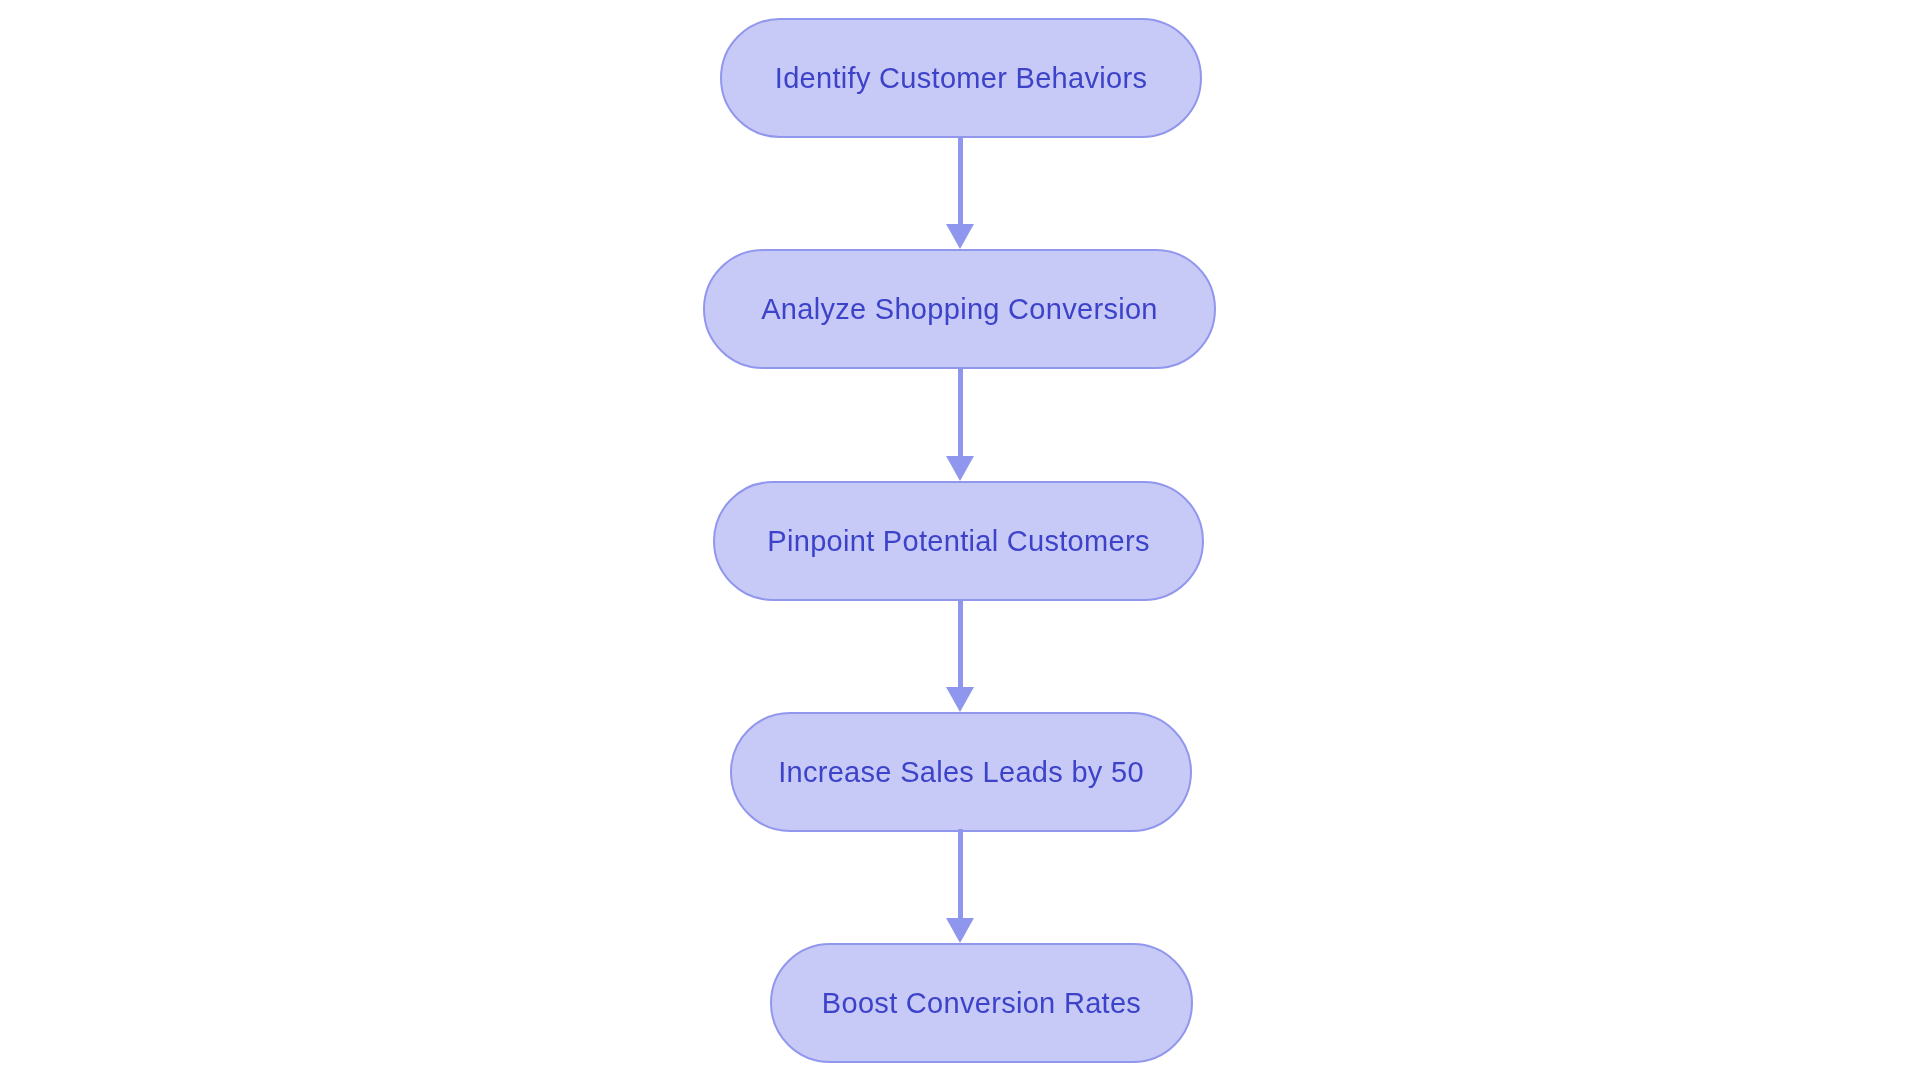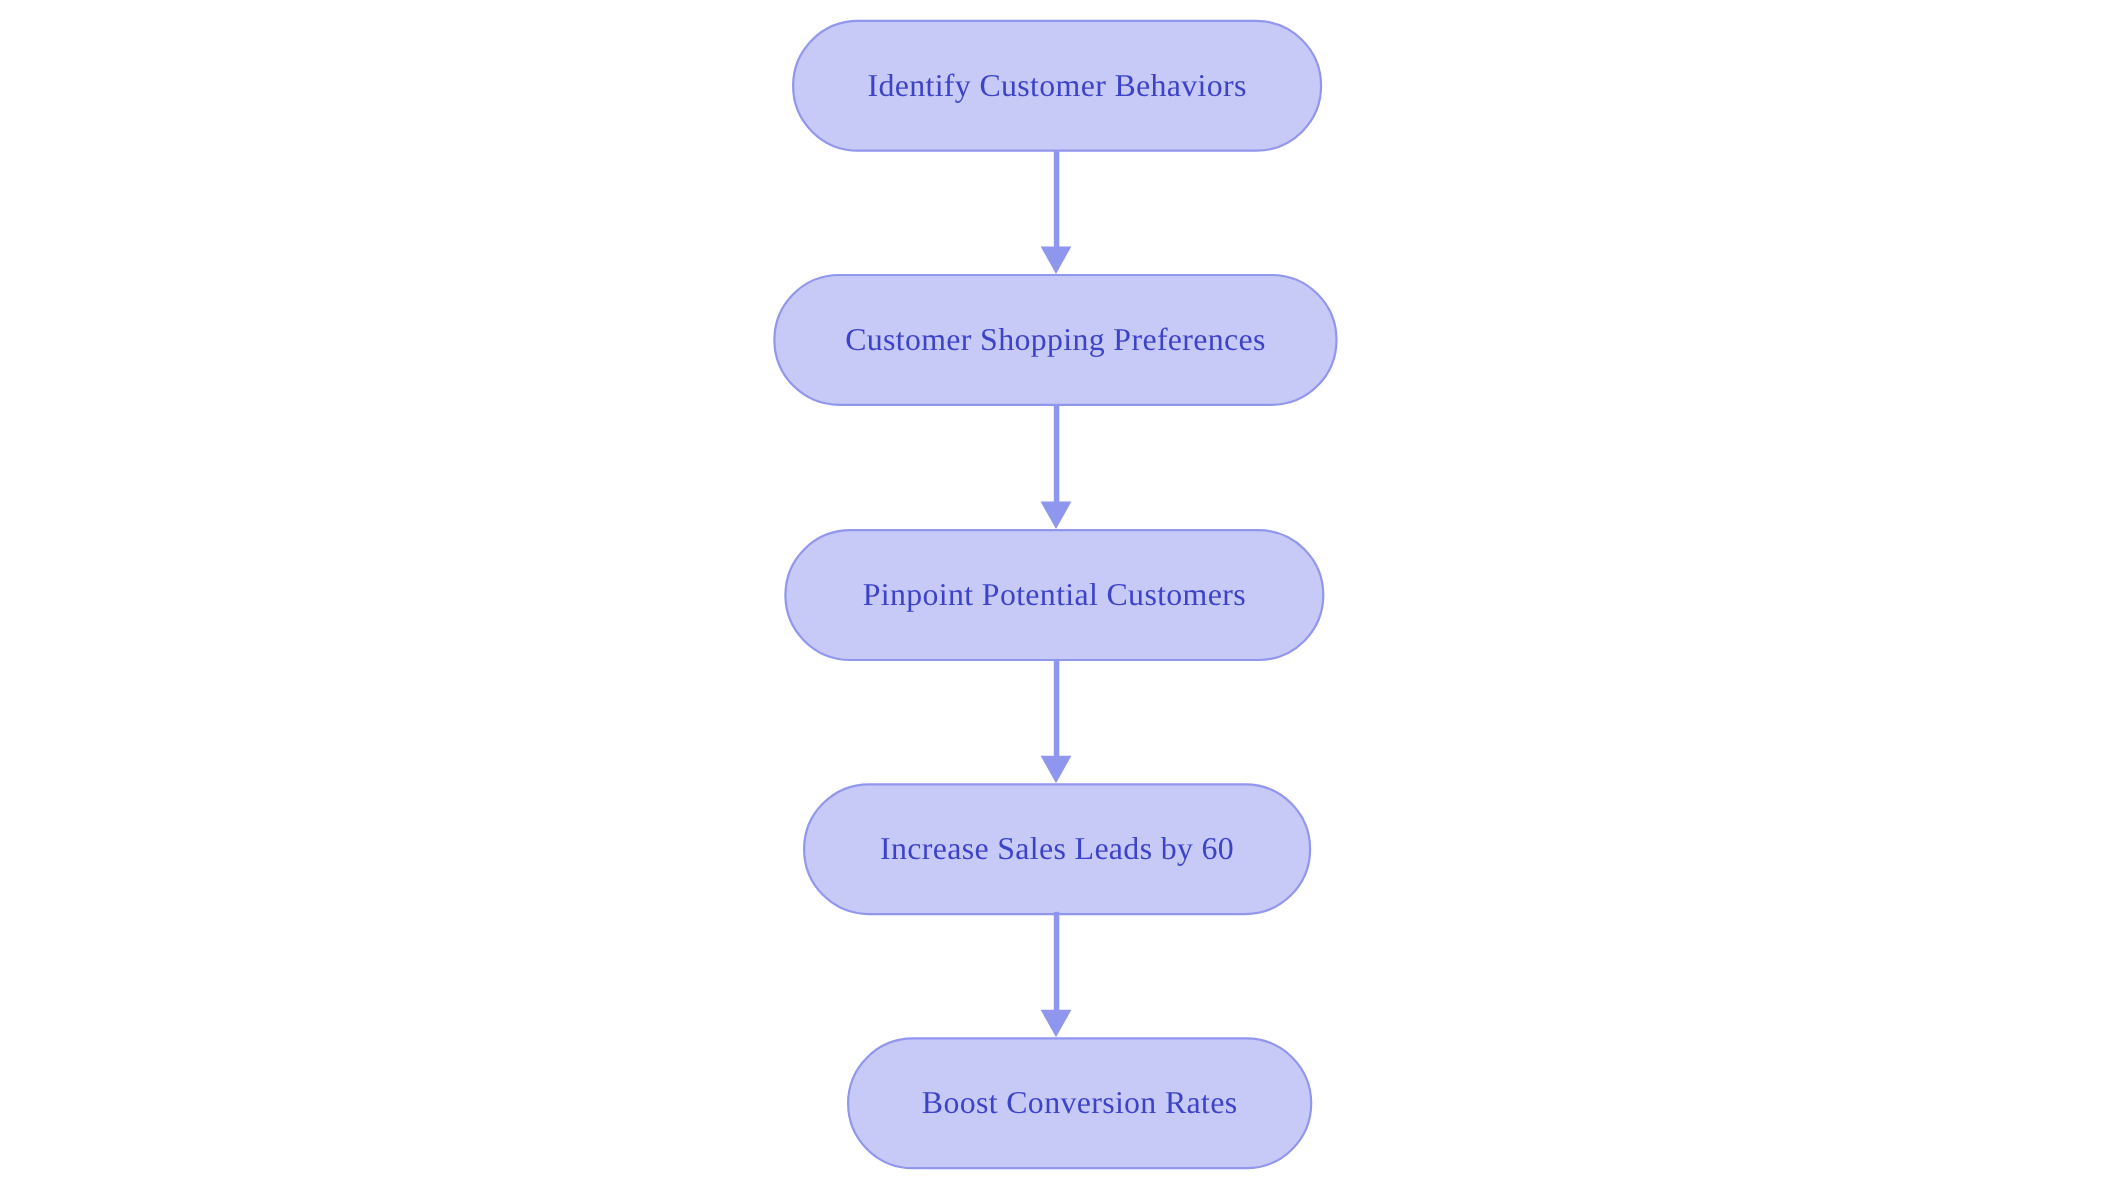--- a/index.html
+++ b/index.html
@@ -6,21 +6,21 @@
     margin: 0;
     padding: 0;
     background: #ffffff;
   }
   .canvas {
     position: relative;
     width: 1920px;
     height: 1083px;
     background: #ffffff;
     overflow: hidden;
-    font-family: Liberation Serif, serif;
+    font-family: Liberation Sans, sans-serif;
   }
   .flow-node {
     position: absolute;
     box-sizing: border-box;
     background: #c7c9f7;
     border: 2px solid #9197ed;
     border-radius: 60px;
     height: 120px;
     display: flex;
     align-items: center;
@@ -73,39 +73,39 @@
   <div class="flow-node n1">
     <span class="label">Identify Customer Behaviors</span>
   </div>
 
   <div class="flow-arrow a1">
     <div class="line"></div>
     <div class="head"></div>
   </div>
 
   <div class="flow-node n2">
-    <span class="label">Customer Shopping Preferences</span>
+    <span class="label">Analyze Shopping Conversion</span>
   </div>
 
   <div class="flow-arrow a2">
     <div class="line"></div>
     <div class="head"></div>
   </div>
 
   <div class="flow-node n3">
     <span class="label">Pinpoint Potential Customers</span>
   </div>
 
   <div class="flow-arrow a3">
     <div class="line"></div>
     <div class="head"></div>
   </div>
 
   <div class="flow-node n4">
-    <span class="label">Increase Sales Leads by 60</span>
+    <span class="label">Increase Sales Leads by 50</span>
   </div>
 
   <div class="flow-arrow a4">
     <div class="line"></div>
     <div class="head"></div>
   </div>
 
   <div class="flow-node n5">
     <span class="label">Boost Conversion Rates</span>
   </div>

